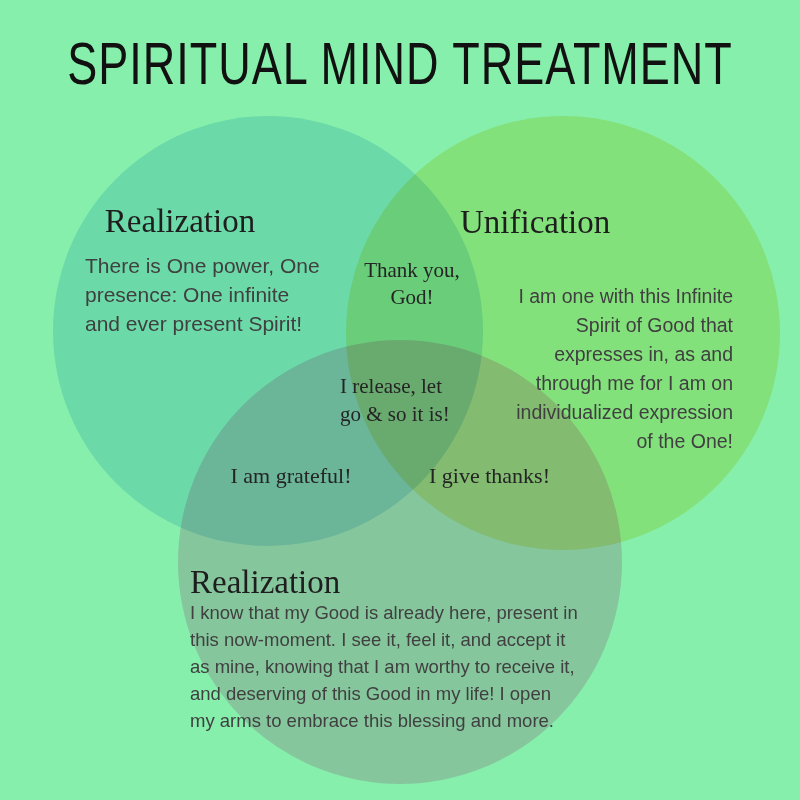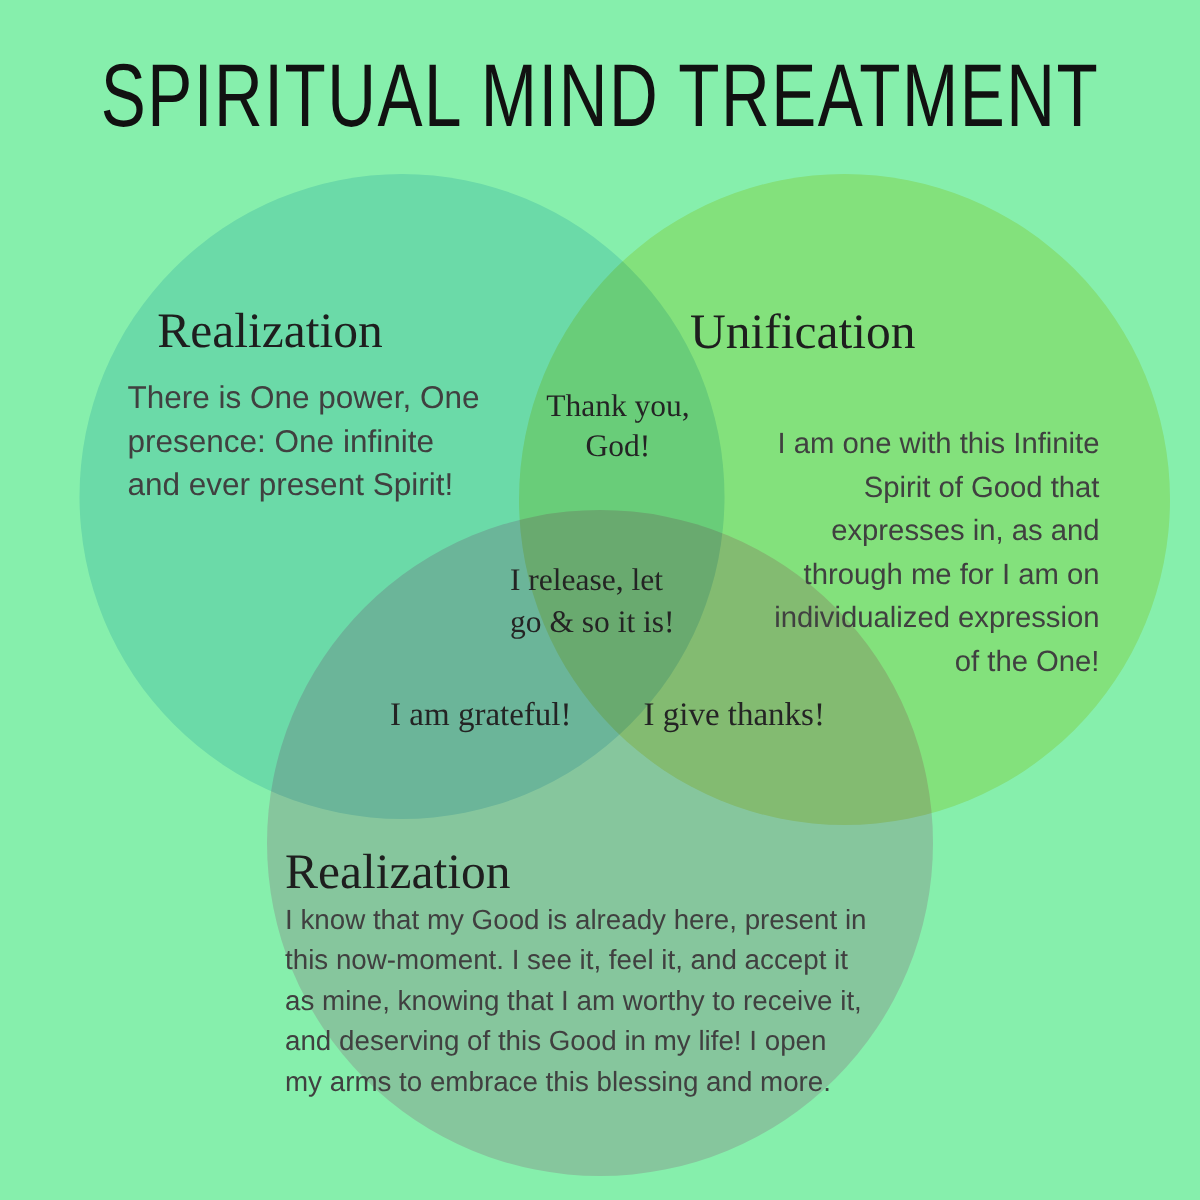--- a/index.html
+++ b/index.html
@@ -53,21 +53,21 @@
     font-size: 19.5px; line-height: 29px; text-align: right; margin-top: 33px;
   }
   .b-realization {
     left: 190px; top: 599px; width: 420px;
     font-size: 18.5px; line-height: 27px; text-align: left;
   }
   .o-thankyou { left: 342px; top: 257px; width: 140px; text-align: center;
                 font-size: 21px; line-height: 27px; }
   .o-center   { left: 340px; top: 372px; width: 150px; text-align: left;
                 font-size: 21px; line-height: 28px; }
-  .o-grateful { left: 201px; top: 463px; width: 180px; text-align: right;
+  .o-grateful { left: 201px; top: 463px; width: 180px; text-align: center;
                 font-size: 22px; }
   .o-thanks   { left: 429px; top: 463px; width: 180px; text-align: left;
                 font-size: 22px; }
 </style>
 </head>
 <body>
 
 <div class="canvas">
 
   <div class="title" style="color: rgb(17, 17, 17);">SPIRITUAL MIND TREATMENT</div>

